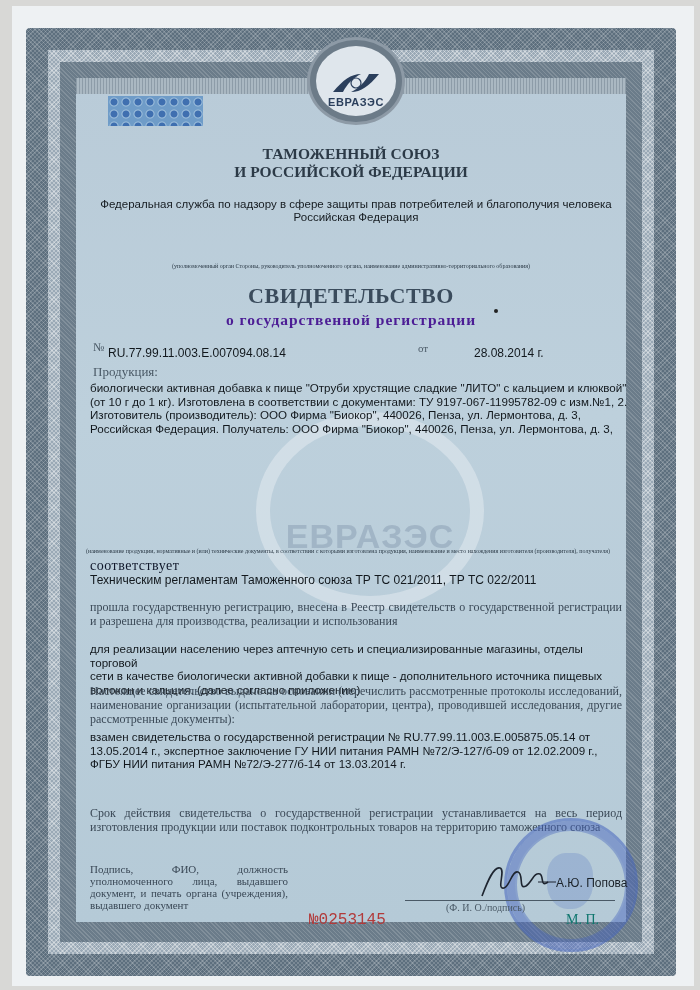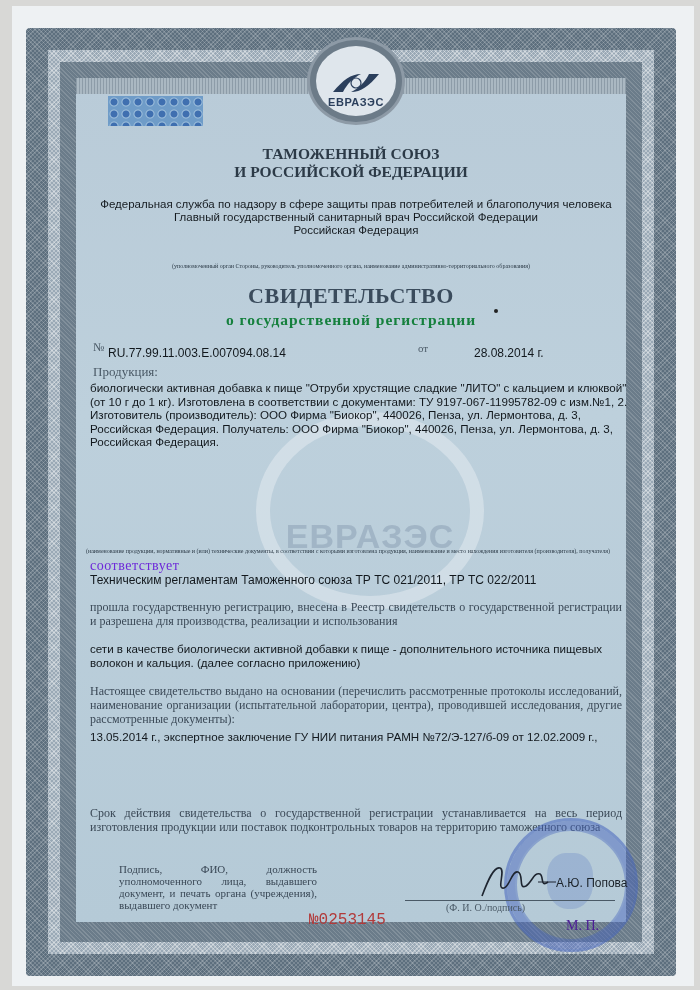--- a/index.html
+++ b/index.html
@@ -54,21 +54,21 @@
   .watermark-text { font-weight:bold; font-size:34px; color:rgba(140,160,180,0.55); margin-top:50px; letter-spacing:1px; }
 
   .txt { position:absolute; color:#1f2a33; }
   .serif { font-family:"Liberation Serif", serif; }
   .sans { font-family:"Liberation Sans", sans-serif; }
   .center { text-align:center; }
   .h-union { left:76px; width:550px; top:145px; font-family:"Liberation Serif", serif; font-weight:bold; font-size:15.5px; line-height:18px; color:#2c3a47; text-align:center; }
   .agency { left:76px; width:560px; top:198px; font-size:11.5px; line-height:13px; text-align:center; color:#151b20; }
   .tiny-note { font-family:"Liberation Serif", serif; font-size:6px; color:#2c3a47; }
   .title-main { left:76px; width:550px; top:283px; text-align:center; font-family:"Liberation Serif", serif; font-weight:bold; font-size:22px; color:#3a4b5c; letter-spacing:0.5px; }
-  .title-sub { left:76px; width:550px; top:311px; text-align:center; font-family:"Liberation Serif", serif; font-weight:bold; font-size:15.5px; color:#15803d; letter-spacing:1px; }
+  .title-sub { left:76px; width:550px; top:311px; text-align:center; font-family:"Liberation Serif", serif; font-weight:bold; font-size:15.5px; color:#4c1d95; letter-spacing:1px; }
   .label-serif { font-family:"Liberation Serif", serif; font-size:13px; color:#4a5966; }
   .body-sans { font-family:"Liberation Sans", sans-serif; font-size:11.6px; line-height:13.6px; color:#12181d; }
   .body-serif { font-family:"Liberation Serif", serif; font-size:12px; line-height:14px; color:#3a4856; text-align:justify; }
   .sig-serif { font-family:"Liberation Serif", serif; font-size:11px; line-height:12px; color:#3a4856; text-align:justify; }
   .red-no { font-family:"Liberation Mono", monospace; font-size:16px; color:#b23a3a; }
   .stamp {
     position:absolute; left:504px; top:818px; width:128px; height:128px; border-radius:50%;
     border:3px solid rgba(70,100,190,0.55); box-shadow: inset 0 0 0 8px rgba(70,100,190,0.12), inset 0 0 0 10px rgba(70,100,190,0.4);
   }
   .stamp-eagle { position:absolute; left:40px; top:32px; width:46px; height:56px; border-radius:40% 40% 45% 45%; background:rgba(80,110,190,0.25); }
@@ -100,70 +100,71 @@
   <div class="watermark-text">ЕВРАЗЭС</div>
 </div>
 
 <div class="txt h-union">
   <div>ТАМОЖЕННЫЙ СОЮЗ</div>
   <div>И РОССИЙСКОЙ ФЕДЕРАЦИИ</div>
 </div>
 
 <div class="txt agency sans">
   <div>Федеральная служба по надзору в сфере защиты прав потребителей и благополучия человека</div>
-  <div>Главный государственный санитарный врач Российской Федерации</div>
   <div>Российская Федерация</div>
 </div>
 
 <div class="txt tiny-note center" style="left:76px;width:550px;top:263px;">(уполномоченный орган Стороны, руководитель уполномоченного органа, наименование административно-территориального образования)</div>
 
 <div class="txt title-main">СВИДЕТЕЛЬСТВО</div>
 <div class="txt title-sub">о государственной регистрации</div>
 <div class="dot"></div>
 
 <div class="txt label-serif" style="left:93px;top:340px;font-size:12px;">№</div>
 <div class="txt sans" style="left:108px;top:346px;font-size:12px;color:#12181d;">RU.77.99.11.003.Е.007094.08.14</div>
 <div class="txt serif" style="left:418px;top:342px;font-size:11px;color:#4a5966;">от</div>
 <div class="txt sans" style="left:438px;top:346px;font-size:12px;color:#12181d;margin-left:36px;">28.08.2014 г.</div>
 
 <div class="txt label-serif" style="left:93px;top:364px;">Продукция:</div>
 <div class="txt body-sans" style="left:90px;top:381px;width:540px;">
   <div>биологически активная добавка к пище "Отруби хрустящие сладкие "ЛИТО" с кальцием и клюквой"</div>
   <div>(от 10 г до 1 кг). Изготовлена в соответствии с документами: ТУ 9197-067-11995782-09 с изм.№1, 2.</div>
   <div>Изготовитель (производитель): ООО Фирма "Биокор", 440026, Пенза, ул. Лермонтова, д. 3,</div>
   <div>Российская Федерация.  Получатель: ООО Фирма "Биокор", 440026, Пенза, ул. Лермонтова, д. 3,</div>
-  <div>Российская Федерация.</div>
 </div>
 
 <div class="txt tiny-note" style="left:86px;top:548px;width:540px;white-space:nowrap;overflow:hidden;">(наименование продукции, нормативные и (или) технические документы, в соответствии с которыми изготовлена продукция, наименование и место нахождения изготовителя (производителя), получателя)</div>
 
-<div class="txt serif" style="left:90px;top:558px;font-size:14px;color:#6d28d9;letter-spacing:0.5px;">соответствует</div>
+<div class="txt serif" style="left:90px;top:558px;font-size:14px;color:#0f172a;letter-spacing:0.5px;">соответствует</div>
 <div class="txt body-sans" style="left:90px;top:574px;font-size:12px;">Техническим регламентам Таможенного союза ТР ТС 021/2011, ТР ТС 022/2011</div>
 
 <div class="txt body-serif" style="left:90px;top:600px;width:532px;">прошла государственную регистрацию, внесена в Реестр свидетельств о государственной регистрации и разрешена для производства, реализации и использования</div>
 <div class="txt body-sans" style="left:90px;top:642px;width:540px;">
+  <div>для реализации населению через аптечную сеть и специализированные магазины, отделы торговой</div>
   <div>сети в качестве биологически активной добавки к пище - дополнительного источника пищевых</div>
   <div>волокон и кальция. (далее согласно приложению)</div>
 </div>
 
 <div class="txt body-serif" style="left:90px;top:684px;width:532px;">Настоящее свидетельство выдано на основании (перечислить рассмотренные протоколы исследований, наименование организации (испытательной лаборатории, центра), проводившей исследования, другие рассмотренные документы):</div>
 <div class="txt body-sans" style="left:90px;top:730px;width:540px;">
+  <div>взамен свидетельства о государственной регистрации № RU.77.99.11.003.Е.005875.05.14 от</div>
   <div>13.05.2014 г., экспертное заключение ГУ НИИ питания РАМН №72/Э-127/б-09 от 12.02.2009 г.,</div>
+  <div>ФГБУ НИИ питания РАМН №72/Э-277/б-14 от 13.03.2014 г.</div>
 </div>
 
 <div class="txt body-serif" style="left:90px;top:806px;width:532px;">Срок действия свидетельства о государственной регистрации устанавливается на весь период изготовления продукции или поставок подконтрольных товаров на территорию таможенного союза</div>
 
 <div class="stamp">
   <div class="stamp-eagle"></div>
 </div>
 
-<div class="txt sig-serif" style="left:90px;top:863px;width:198px;margin-left:29px;">Подпись, ФИО, должность уполномоченного лица, выдавшего документ, и печать органа (учреждения), выдавшего документ</div>
+<div class="txt sig-serif" style="left:90px;top:863px;width:198px;">Подпись, ФИО, должность уполномоченного лица, выдавшего документ, и печать органа (учреждения), выдавшего документ</div>
 
 <svg style="position:absolute;left:478px;top:860px;" width="80" height="40" viewBox="0 0 80 40">
   <path d="M4 36 C10 20, 16 6, 22 8 C28 10, 18 30, 26 28 C32 26, 34 10, 40 12 C46 14, 40 30, 48 26 C54 22, 56 12, 62 14 C66 16, 62 28, 70 22" fill="none" stroke="#1e2530" stroke-width="1.6"></path>
   <path d="M60 22 L78 22" stroke="#1e2530" stroke-width="1"></path>
 </svg>
 <div class="txt sans" style="left:556px;top:876px;font-size:12px;color:#1a2128;">А.Ю. Попова</div>
 <div class="sig-line"></div>
 <div class="txt serif" style="left:446px;top:902px;font-size:10px;color:#4a5966;">(Ф. И. О./подпись)</div>
-<div class="txt serif" style="left:566px;top:912px;font-size:14px;color:#4c1d95;margin-top:6px;">М. П.</div>
+<div class="txt serif" style="left:566px;top:912px;font-size:14px;color:#0f766e;">М. П.</div>
 
 <div class="txt red-no" style="left:309px;top:911px;">№0253145</div>
 
 </body></html>

